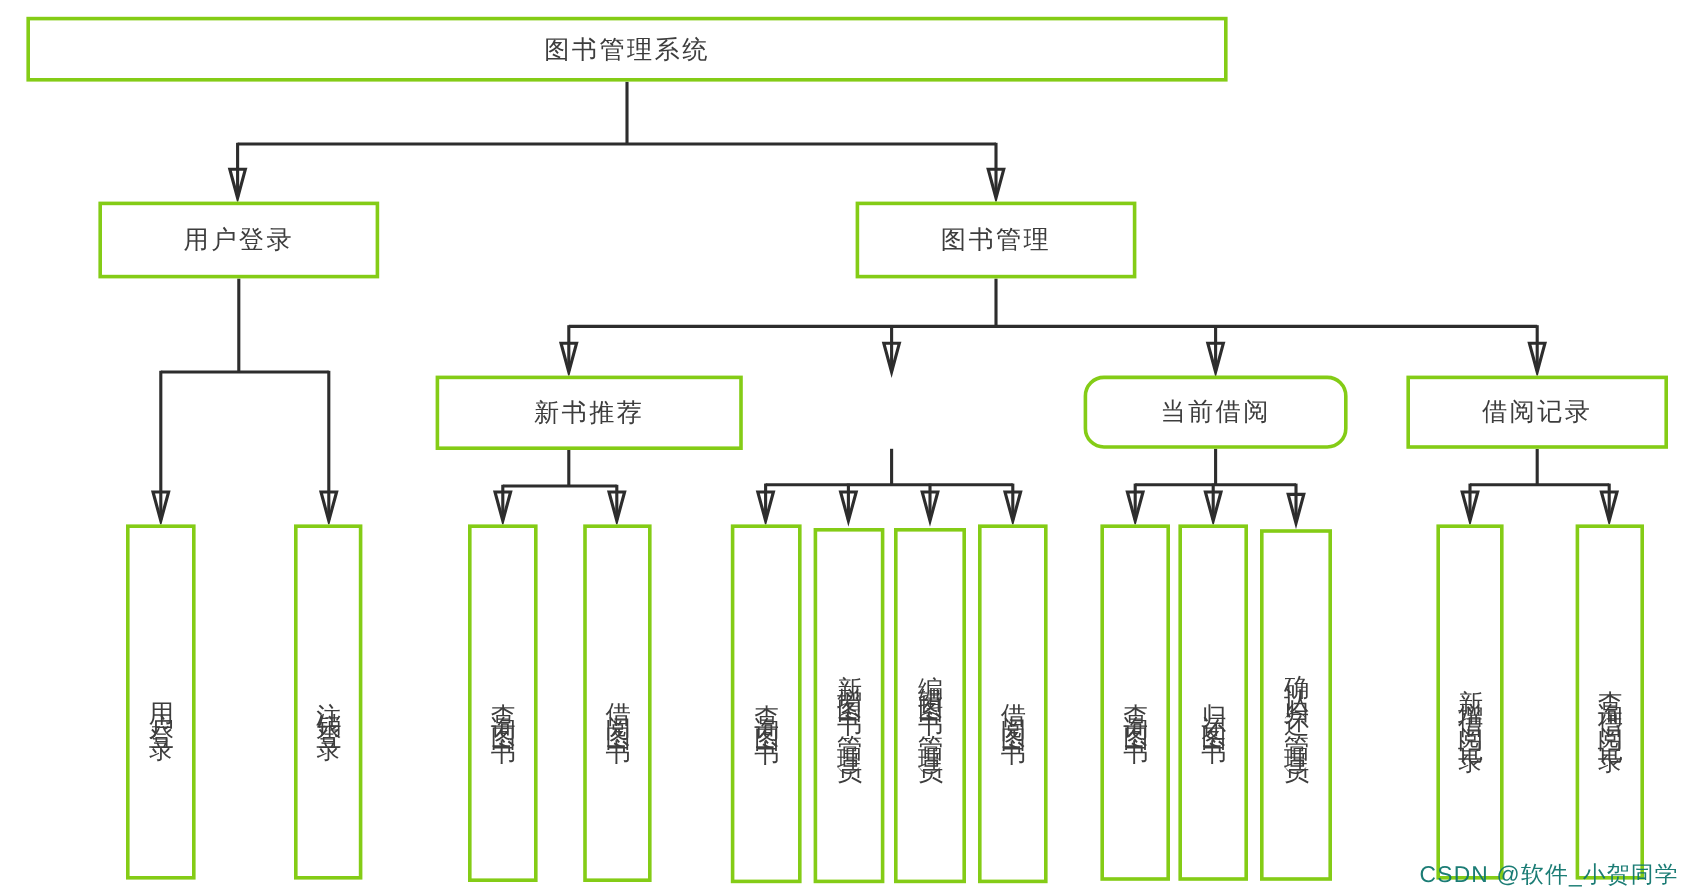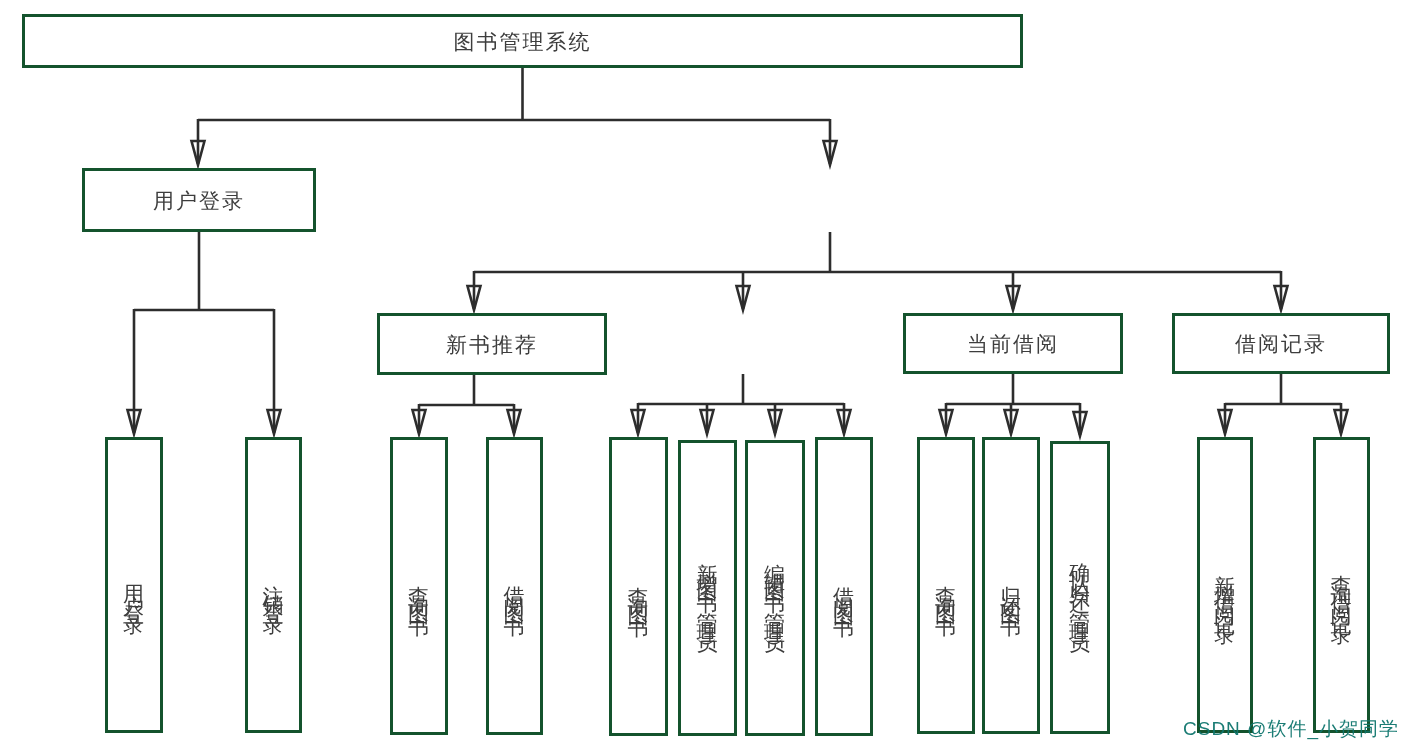--- a/index.html
+++ b/index.html
@@ -8,21 +8,21 @@
     width:1405px;height:747px;
     background:#ffffff;
     font-family:"Liberation Sans", sans-serif;
     overflow:hidden;
   }
   .connector-layer{position:absolute;left:0;top:0;width:1405px;height:747px;}
   .connector-layer path{stroke:#2d2d2d;stroke-width:2.6;fill:none;}
   .box{
     position:absolute;
     box-sizing:border-box;
-    border:3px solid #14532d;
+    border:3px solid #84cc16;
     background:#ffffff;
     display:flex;
     align-items:center;
     justify-content:center;
     color:#3d3d3d;
     font-size:21px;
     letter-spacing:2px;
     text-align:center;
     line-height:1;
   }
@@ -107,23 +107,24 @@
       <path d="M1281,374 V404"></path>
       <path d="M1225,404 H1341"></path>
       <path d="M1225,403 V433" marker-end="url(#ah)"></path>
       <path d="M1341,403 V433" marker-end="url(#ah)"></path>
     </g>
   </svg>
 
   <div class="box" style="left:22px;top:14px;width:1001px;height:54px;">图书管理系统</div>
 
   <div class="box" style="left:82px;top:168px;width:234px;height:64px;">用户登录</div>
+  <div class="box" style="left:713px;top:168px;width:234px;height:64px;">图书管理</div>
 
-  <div class="box" style="left:377px;top:313px;width:230px;height:62px;">新书推荐</div>
-  <div class="box" style="left:903px;top:313px;width:220px;height:61px;">当前借阅</div>
+  <div class="box" style="left:363px;top:313px;width:256px;height:62px;">新书推荐</div>
+  <div class="box" style="left:903px;top:313px;width:220px;height:61px;border-radius:17px;">当前借阅</div>
   <div class="box" style="left:1172px;top:313px;width:218px;height:61px;">借阅记录</div>
 
   <div class="box v" style="left:105px;top:437px;width:58px;height:296px;">用户登录</div>
   <div class="box v" style="left:245px;top:437px;width:57px;height:296px;">注销登录</div>
 
   <div class="box v" style="left:390px;top:437px;width:58px;height:298px;">查询图书</div>
   <div class="box v" style="left:486px;top:437px;width:57px;height:298px;">借阅图书</div>
 
   <div class="box v" style="left:609px;top:437px;width:59px;height:299px;">查询图书</div>
   <div class="box v" style="left:678px;top:440px;width:59px;height:296px;">新增图书（管理员）</div>

